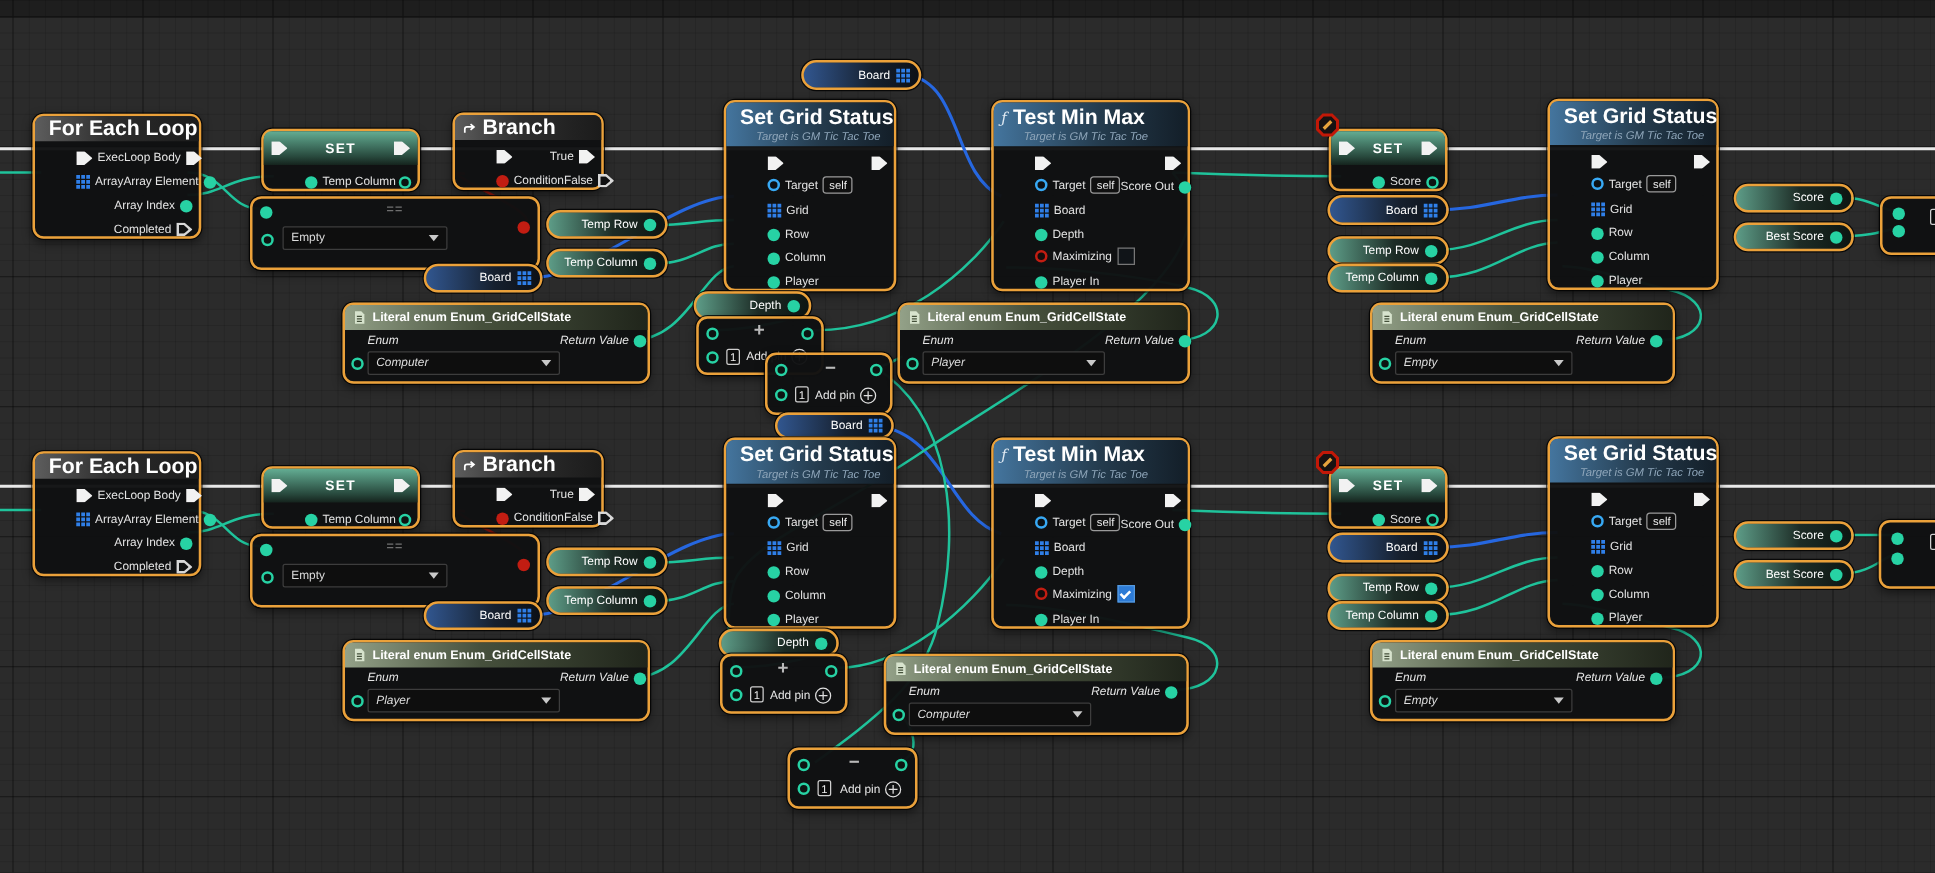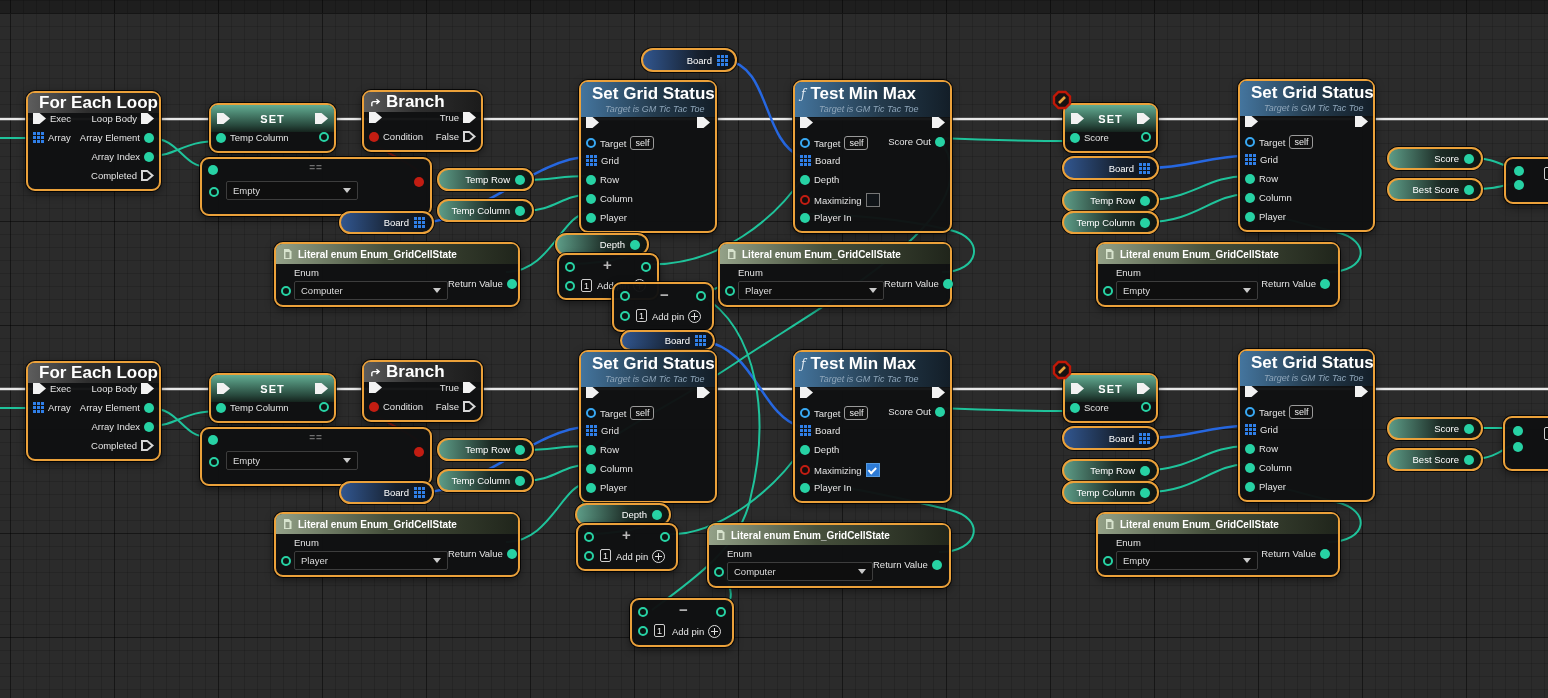--- a/index.html
+++ b/index.html
@@ -17,21 +17,21 @@
   #wires{position:absolute;left:0;top:0;z-index:2;}
   .node{position:absolute;z-index:3;background:rgba(16,17,18,.97);border:2px solid #eba13a;border-radius:9px;box-shadow:0 0 0 1px rgba(0,0,0,.8),0 3px 8px rgba(0,0,0,.5);}
   .hdr{display:flex;align-items:center;gap:5px;height:20px;padding:0 6px;border-radius:6px 6px 0 0;}
   .hdr.gray{background:linear-gradient(90deg,#5d5d5d,#2e2e2e 45%,#1b1b1b);}
   .hdr.green{background:linear-gradient(90deg,#93a188,#46503c 45%,#20251b);}
   .hdr2{padding:2px 6px 3px;border-radius:6px 6px 0 0;background:linear-gradient(90deg,#44759e,#243b4d 55%,#131e28);}
   .hline{display:flex;align-items:center;gap:5px;}
   .t{font-weight:bold;font-size:17px;color:#fff;white-space:nowrap;}
   .t.sm{font-size:10px;}
   .sub{font-size:9px;font-style:italic;color:#8fa6ba;margin-left:18px;white-space:nowrap;}
-  .r{height:19px;display:flex;align-items:flex-start;justify-content:space-between;padding:0 5px;}
+  .r{height:19px;display:flex;align-items:flex-end;justify-content:space-between;padding:0 5px;margin-left:28px;}
   .lg,.rg{display:flex;align-items:center;gap:4px;}
   .rg{margin-left:auto;}
   .pl{font-size:9.5px;color:#e4e4e4;white-space:nowrap;}
   .xa{position:relative;width:13px;height:11px;background:#f2f2f2;clip-path:polygon(0 0,50% 0,100% 50%,50% 100%,0 100%);flex:none;}
   .xa.ho{background:#d8d8d8;}
   .xi{position:absolute;left:2px;top:2px;right:3px;bottom:2px;background:#101112;clip-path:polygon(0 0,50% 0,100% 50%,50% 100%,0 100%);}
   .pc{flex:none;border-radius:50%;}
   .pc.f{width:10px;height:10px;background:#27d2a4;}
   .pc.o{width:6px;height:6px;border:2px solid #27d2a4;background:#0d1412;}
   .pc.rf{width:10px;height:10px;background:#c21d12;}
@@ -53,21 +53,21 @@
   .sethdr{display:flex;align-items:center;justify-content:space-between;height:27px;padding:0 6px;border-radius:6px 6px 0 0;background:linear-gradient(180deg,#63ad93,#28493d 75%,#15231d);}
   .sett{font-weight:bold;letter-spacing:1px;color:#fff;font-size:11px;}
   .mathn span.pc, .mathn .numbox, .mathn .op, .mathn .addpin{position:absolute;}
   .op{color:#b9b9b9;font-size:15px;font-weight:bold;}
   .addpin{display:flex;align-items:center;gap:4px;color:#e8e8e8;font-size:9.5px;}
   .oplus{position:relative;width:11px;height:11px;border:1.5px solid #dedede;border-radius:50%;flex:none;}
   .oplus::before{content:"";position:absolute;left:2px;right:2px;top:50%;height:1.5px;margin-top:-0.75px;background:#dedede;}
   .oplus::after{content:"";position:absolute;top:2px;bottom:2px;left:50%;width:1.5px;margin-left:-0.75px;background:#dedede;}
   .fglyph{font-family:"DejaVu Serif",serif;font-style:italic;color:#dfe9f2;font-size:12px;line-height:12px;}
   .bpkt{position:absolute;z-index:4;}
-  .lebody{display:flex;justify-content:space-between;align-items:center;padding:3px 8px 5px 18px;position:relative;}
+  .lebody{display:flex;justify-content:space-between;align-items:flex-start;padding:3px 8px 5px 18px;position:relative;font-style:italic;}
   .lecol{display:flex;flex-direction:column;gap:3px;}
   .lering{position:absolute;left:5px;top:22px;}
 </style>
 </head>
 <body>
 
 <div id="canvas">
 <div class="topband"></div>
 
 <svg id="wires" width="1548" height="698">

